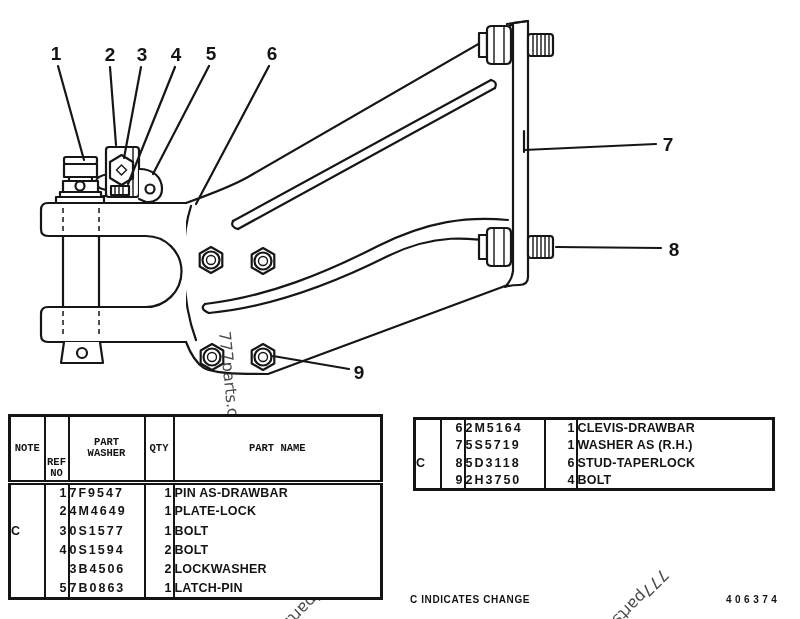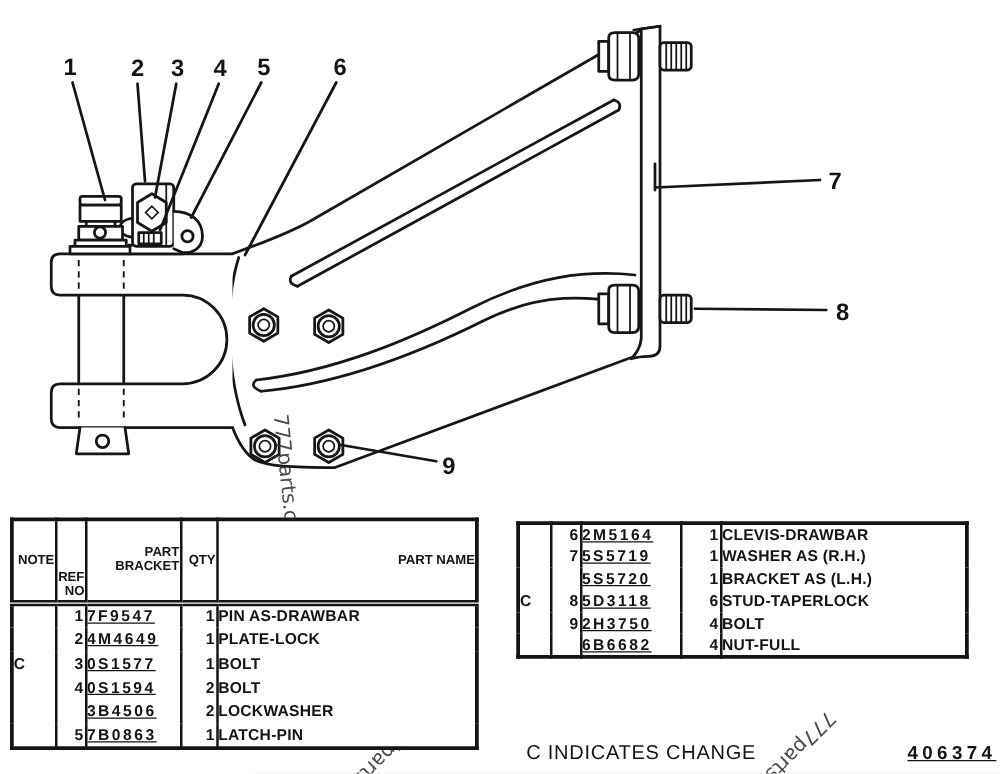--- a/index.html
+++ b/index.html
@@ -23,37 +23,38 @@
     border:3px solid #141414;
   }
   .ptable td,.ptable th{
     border-left:2px solid #141414;overflow:hidden;white-space:nowrap;
     vertical-align:middle;padding:0;
   }
   .ptable td:first-child,.ptable th:first-child{border-left:none;}
   .left-table{left:8px;top:414px;width:375px;}
   .right-table{left:413px;top:417px;width:362px;}
   .left-table thead th{
-    height:33px;font-size:10.5px;line-height:1.08;text-align:right;
+    height:33px;font-size:10.5px;line-height:1.08;text-align:center;
     border-bottom:5px double #141414;
+    font-family:Liberation Mono, monospace;
   }
   .hwrap{display:inline-block;white-space:normal;}
   .hw-ref{max-width:26px;margin-top:40px;}
   .hw-part{max-width:56px;}
   .left-table tbody tr{height:19.4px;}
   .right-table tbody tr{height:17.8px;}
   .ptable tbody td{font-size:12.5px;}
   .c-note{padding-left:5px;}
   .c-ref{text-align:right;padding-right:3px;letter-spacing:1px;}
-  .c-part{padding-left:3px;letter-spacing:2px;text-decoration:underline;}
+  .c-part{padding-left:3px;letter-spacing:2px;}
   .c-qty{text-align:right;padding-right:7px;letter-spacing:1px;}
   .c-name{padding-left:4px;letter-spacing:.2px;}
 
-  .change-note{position:absolute;left:410px;top:594px;font-weight:normal;font-size:16px;letter-spacing:.6px;margin-left:11px;}
-  .doc-number{position:absolute;left:726px;top:594px;font-weight:bold;font-size:15px;letter-spacing:3.5px;text-decoration:underline;}
+  .change-note{position:absolute;left:410px;top:594px;font-weight:bold;font-size:10px;letter-spacing:.6px;}
+  .doc-number{position:absolute;left:726px;top:594px;font-weight:bold;font-size:10px;letter-spacing:3.5px;}
 </style>
 </head>
 <body>
 
 <div class="canvas">
 
   <svg class="drawing" width="800" height="619" viewBox="0 0 800 619" xmlns="http://www.w3.org/2000/svg">
 
     <g>
 
@@ -187,21 +188,21 @@
         <col style="width:35px">
         <col style="width:24px">
         <col style="width:76px">
         <col style="width:29px">
         <col>
       </colgroup>
     <thead>
       <tr>
         <th>NOTE</th>
         <th><span class="hwrap hw-ref">REF NO</span></th>
-        <th><span class="hwrap hw-part">PART BRACKET</span></th>
+        <th><span class="hwrap hw-part">PART WASHER</span></th>
         <th>QTY</th>
         <th>PART NAME</th>
       </tr>
     </thead>
     <tbody>
       <tr>
         <td class="c-note"></td>
         <td class="c-ref">1</td>
         <td class="c-part">7F9547</td>
         <td class="c-qty">1</td>
@@ -262,46 +263,32 @@
         <td class="c-name">CLEVIS-DRAWBAR</td>
       </tr>
       <tr>
         <td class="c-note"></td>
         <td class="c-ref">7</td>
         <td class="c-part">5S5719</td>
         <td class="c-qty">1</td>
         <td class="c-name">WASHER AS (R.H.)</td>
       </tr>
       <tr>
-        <td class="c-note"></td>
-        <td class="c-ref"></td>
-        <td class="c-part">5S5720</td>
-        <td class="c-qty">1</td>
-        <td class="c-name">BRACKET AS (L.H.)</td>
-      </tr>
-      <tr>
         <td class="c-note">C</td>
         <td class="c-ref">8</td>
         <td class="c-part">5D3118</td>
         <td class="c-qty">6</td>
         <td class="c-name">STUD-TAPERLOCK</td>
       </tr>
       <tr>
         <td class="c-note"></td>
         <td class="c-ref">9</td>
         <td class="c-part">2H3750</td>
         <td class="c-qty">4</td>
         <td class="c-name">BOLT</td>
       </tr>
-      <tr>
-        <td class="c-note"></td>
-        <td class="c-ref"></td>
-        <td class="c-part">6B6682</td>
-        <td class="c-qty">4</td>
-        <td class="c-name">NUT-FULL</td>
-      </tr>
     </tbody>
   </table>
 
   <div class="change-note">C INDICATES CHANGE</div>
   <div class="doc-number">406374</div>
 
 </div>
 
 </body></html>

